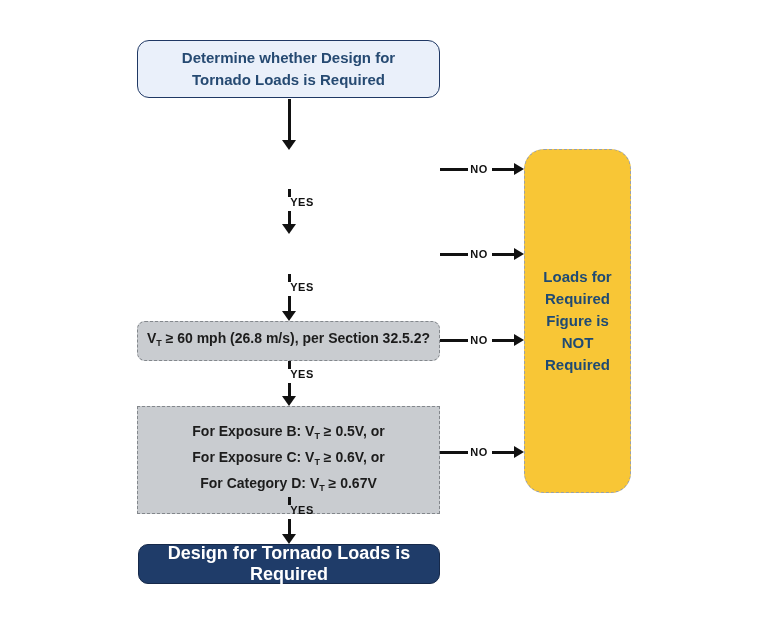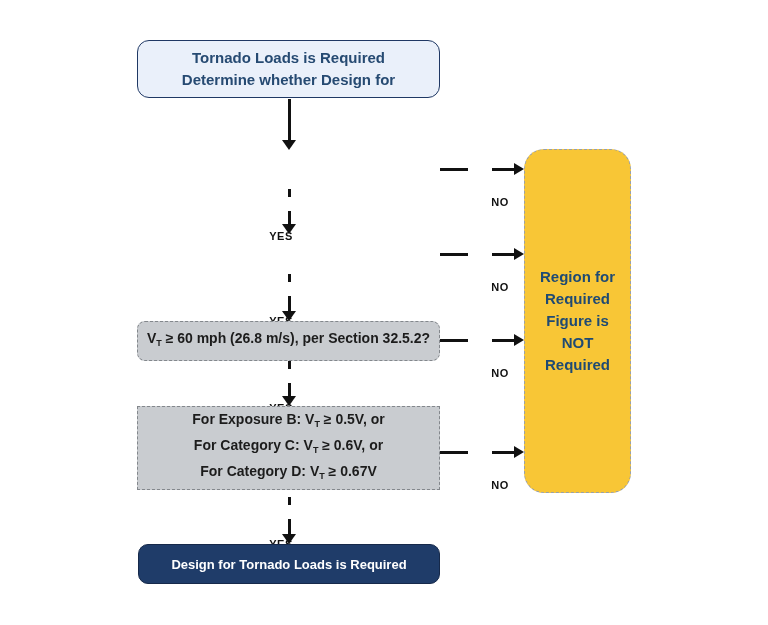--- a/index.html
+++ b/index.html
@@ -16,52 +16,52 @@
     background:#eaf0fa;border:1.5px solid #1f3864;border-radius:12px;
     color:#264a72;font-size:15px;line-height:22px;
   }
   .decision{
     left:137px;width:303px;background:#c9ccd0;border:1px dashed #83878c;
     color:#1c1c1c;font-size:14px;line-height:21px;white-space:nowrap;
   }
   .d1{top:149px;height:40px;}
   .d2{top:234px;height:40px;}
   .d3{top:321px;height:40px;border-radius:8px;}
-  .d4{top:406px;height:84px;}
+  .d4{top:406px;height:108px;}
   .end-required{
     left:138px;top:544px;width:302px;height:40px;
     background:#1f3c69;border:1px solid #16294a;border-radius:10px;
-    color:#ffffff;font-size:13px;
+    color:#ffffff;font-size:18px;
   }
   .not-required{
     left:524px;top:149px;width:107px;height:344px;
     background:#f8c636;border:1px dashed #9aa0a6;border-radius:20px;
     color:#1f4a73;font-size:15px;line-height:22px;
   }
   .sub{font-size:9px;vertical-align:-3px;font-weight:700;}
   .vline{position:absolute;width:3px;background:#111;}
   .hline{position:absolute;height:3px;background:#111;}
   .head-down{position:absolute;width:0;height:0;
     border-left:7px solid transparent;border-right:7px solid transparent;border-top:10px solid #111;}
   .head-right{position:absolute;width:0;height:0;
     border-top:6px solid transparent;border-bottom:6px solid transparent;border-left:10px solid #111;}
   .lbl{
     position:absolute;font-size:11px;font-weight:700;color:#111;letter-spacing:0.5px;
   }
-  .yes{left:281px;transform:translateX(-50%);margin-top:34px;}
-  .no{left:500px;transform:translate(-50%,-50%);margin-top:33px;}
+  .yes{left:302px;transform:translateX(-50%);}
+  .no{left:479px;transform:translate(-50%,-50%);}
 </style>
 </head>
 <body>
 
 <div class="canvas">
 
   <div class="box start">
+    <div>Determine whether Design for</div>
     <div>Tornado Loads is Required</div>
-    <div>Determine whether Design for</div>
   </div>
 
   <div class="vline" style="left:288px;top:99px;height:41px;"></div>
   <div class="head-down" style="left:282px;top:140px;"></div>
 
 
   <div class="vline" style="left:288px;top:189px;height:8px;"></div>
   <div class="lbl yes" style="top:196px;">YES</div>
   <div class="vline" style="left:288px;top:211px;height:13px;"></div>
   <div class="head-down" style="left:282px;top:224px;"></div>
@@ -76,21 +76,21 @@
     <div><span>V</span><span class="sub">T</span><span> ≥ 60 mph (26.8 m/s), per Section 32.5.2?</span></div>
   </div>
 
   <div class="vline" style="left:288px;top:361px;height:8px;"></div>
   <div class="lbl yes" style="top:368px;">YES</div>
   <div class="vline" style="left:288px;top:383px;height:13px;"></div>
   <div class="head-down" style="left:282px;top:396px;"></div>
 
   <div class="box decision d4">
     <div><span>For Exposure B: V</span><span class="sub">T</span><span> ≥ 0.5V, or</span></div>
-    <div><span>For Category C: V</span><span class="sub">T</span><span> ≥ 0.6V, or</span></div>
+    <div><span>For Exposure C: V</span><span class="sub">T</span><span> ≥ 0.6V, or</span></div>
     <div><span>For Category D: V</span><span class="sub">T</span><span> ≥ 0.67V</span></div>
   </div>
 
   <div class="vline" style="left:288px;top:497px;height:8px;"></div>
   <div class="lbl yes" style="top:504px;">YES</div>
   <div class="vline" style="left:288px;top:519px;height:15px;"></div>
   <div class="head-down" style="left:282px;top:534px;"></div>
 
   <div class="box end-required">
     <div>Design for Tornado Loads is Required</div>
@@ -110,20 +110,20 @@
   <div class="lbl no" style="top:340px;">NO</div>
   <div class="hline" style="left:492px;top:339px;width:22px;"></div>
   <div class="head-right" style="left:514px;top:334px;"></div>
 
   <div class="hline" style="left:440px;top:451px;width:28px;"></div>
   <div class="lbl no" style="top:452px;">NO</div>
   <div class="hline" style="left:492px;top:451px;width:22px;"></div>
   <div class="head-right" style="left:514px;top:446px;"></div>
 
   <div class="box not-required">
-    <div>Region for</div>
+    <div>Loads for</div>
     <div>Required</div>
     <div>Figure is</div>
     <div>NOT</div>
     <div>Required</div>
   </div>
 
 </div>
 
 </body></html>

